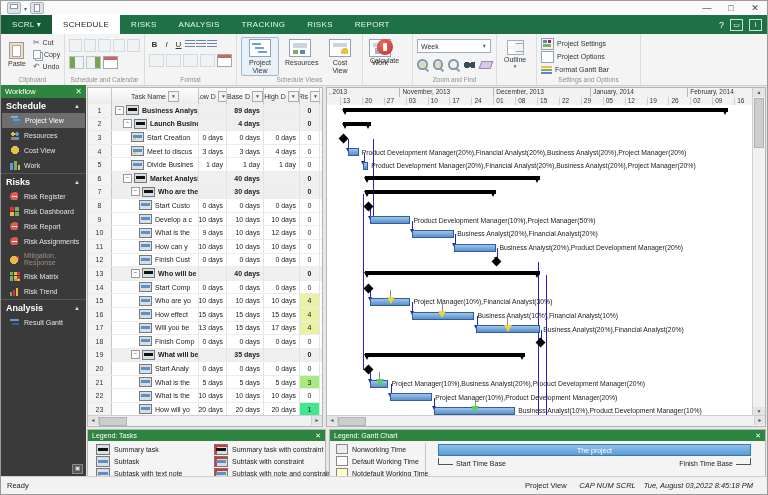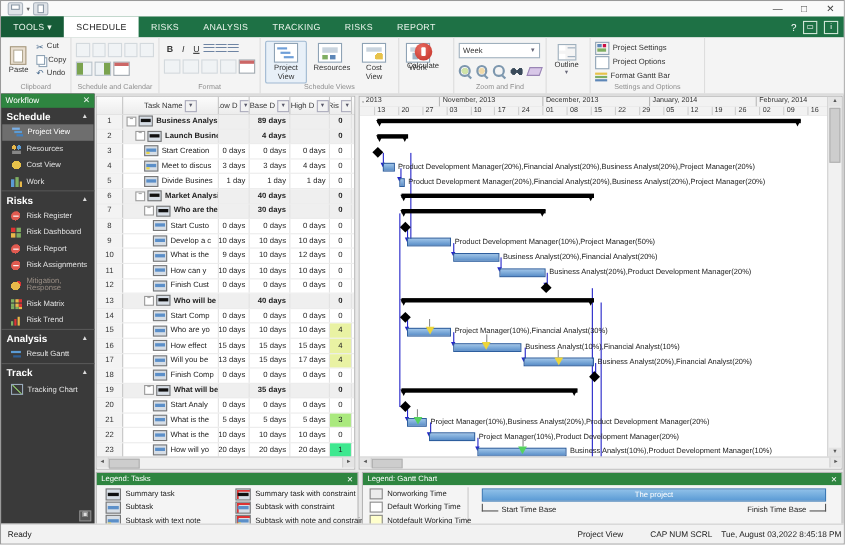--- a/index.html
+++ b/index.html
@@ -155,21 +155,21 @@
   .lg-sw{width:10px;height:8px;border:1px solid #888;flex:0 0 auto;}
   .lg-div{position:absolute;top:2px;bottom:2px;width:1px;background:#c9c9c9;}
   .proj-bar{position:absolute;height:12px;background:linear-gradient(#8fc0e8,#5b9bd5);border:1px solid #3a78b5;color:#fff;font-size:7px;text-align:center;line-height:12px;box-sizing:border-box;}
   .base-lab{position:absolute;font-size:7px;color:#222;white-space:nowrap;}
   .bracket-l{position:absolute;width:14px;height:6px;border-left:1px solid #555;border-bottom:1px solid #555;}
   .bracket-r{position:absolute;width:14px;height:6px;border-right:1px solid #555;border-bottom:1px solid #555;}
   
   .statusbar{position:absolute;bottom:0;left:0;right:0;height:17px;background:#f2f2f2;border-top:1px solid #cfcfcf;font-size:7.5px;color:#222;}
   .st-ready{position:absolute;left:6px;top:4px;}
   .st-view{position:absolute;left:524px;top:4px;}
-  .st-right{position:absolute;right:2px;top:4px;display:flex;gap:8px;}
+  .st-right{position:absolute;right:14px;top:4px;display:flex;gap:8px;font-style:italic;}
 </style>
 </head>
 <body>
 
 <div id="app">
 
   <div class="titlebar">
     <div class="qat">
       <span class="qicon printer"></span>
       <span class="qcaret">▾</span>
@@ -177,21 +177,21 @@
     </div>
     <div class="wincontrols">
       <span class="wc">—</span>
       <span class="wc">□</span>
       <span class="wc">✕</span>
     </div>
   </div>
 
   <div class="tabbar">
     <div id="tabs" style="display:flex;height:19px;">
-        <div class="tab file">TOOLS ▾</div>
+        <div class="tab file">SCRL ▾</div>
         <div class="tab active">SCHEDULE</div>
         <div class="tab">RISKS</div>
         <div class="tab">ANALYSIS</div>
         <div class="tab">TRACKING</div>
         <div class="tab">RISKS</div>
         <div class="tab">REPORT</div>
       </div>
     <div class="tabbar-right">
       <span>?</span>
       <span class="tr-ic">▭</span>
@@ -395,30 +395,20 @@
           </div>
         </div>
         <div class="sb-sec">
           <div class="sb-h">
             <span>Analysis</span>
             <span class="sb-car">▲</span>
           </div>
           <div class="sb-it">
             <span class="si si-result"></span>
             <span>Result Gantt</span>
-          </div>
-        </div>
-        <div class="sb-sec">
-          <div class="sb-h">
-            <span>Track</span>
-            <span class="sb-car">▲</span>
-          </div>
-          <div class="sb-it">
-            <span class="si si-track"></span>
-            <span>Tracking Chart</span>
           </div>
         </div>
       </div>
     <div class="sb-foot">▣</div>
   </div>
 
   <div class="tablewrap">
     <div class="thead" id="thead">
         <div class="th" style="width: 24px;">
           <span></span>

